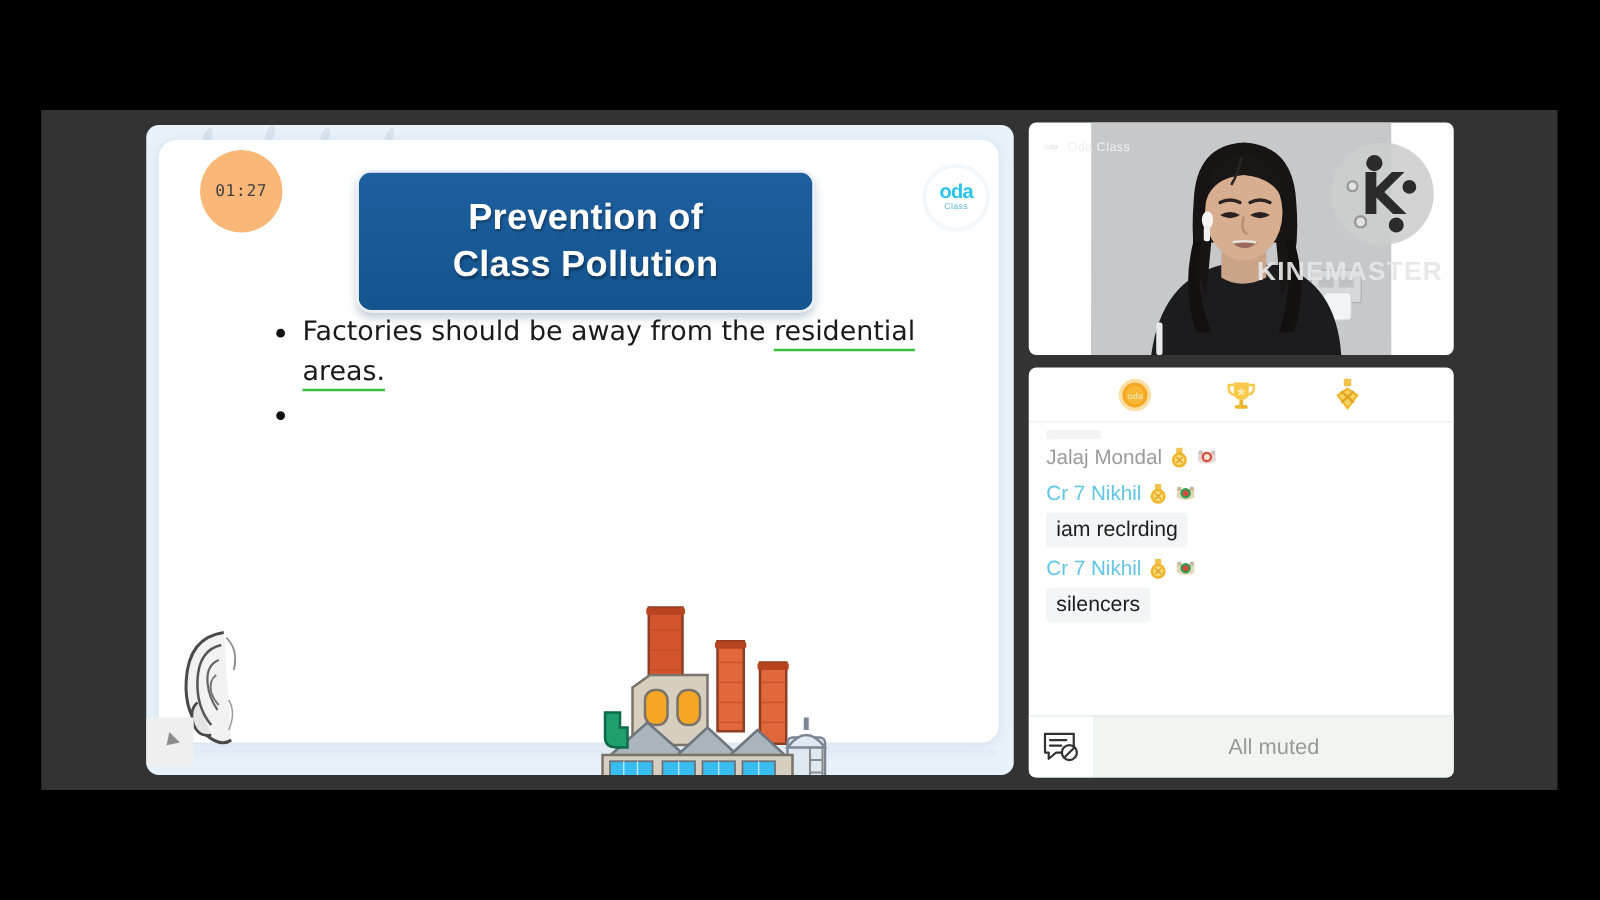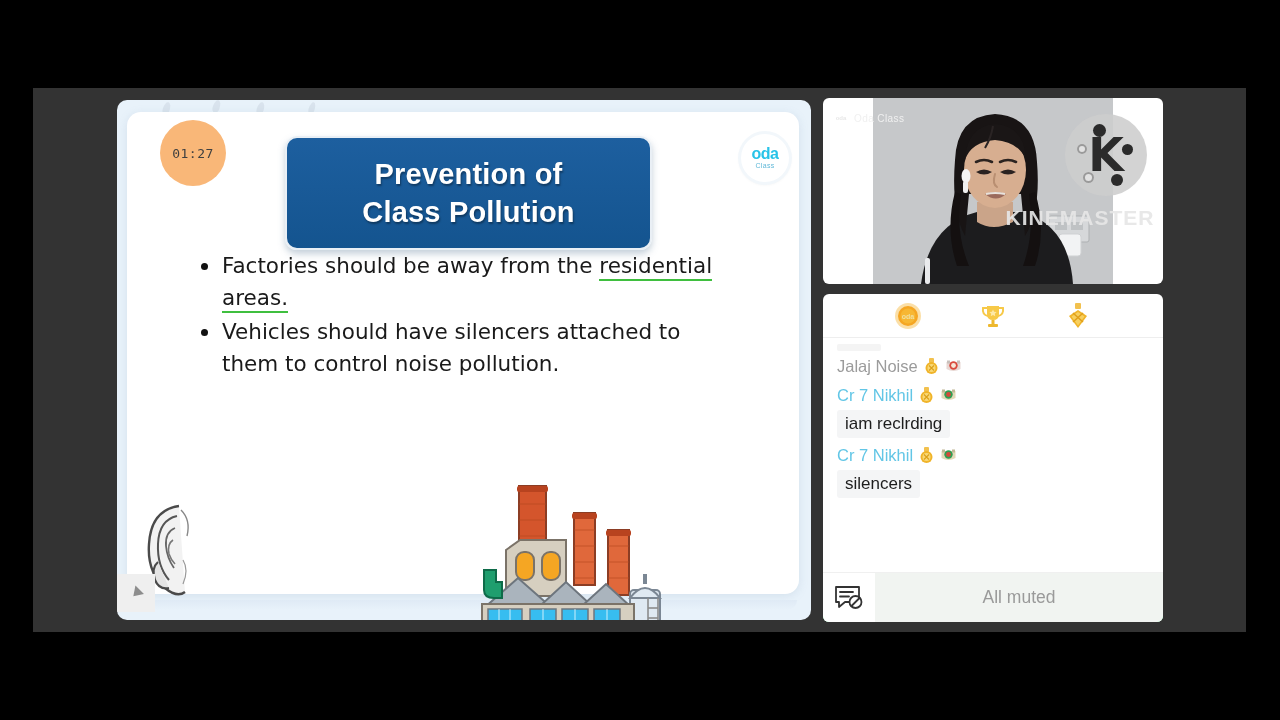--- a/index.html
+++ b/index.html
@@ -109,21 +109,21 @@
     letter-spacing: -.5px;
   }
   #slide-oda-logo .oda-sub {
     font-size: 7px; color: #5fb8d8;
     line-height: 9px; letter-spacing: .3px;
   }
 
   
   #bullet-list {
     position: absolute;
-    left: 84px; top: 150px;
+    left: 104px; top: 150px;
     width: 560px;
   }
   .bullet-row {
     display: flex;
     align-items: flex-start;
     margin-bottom: 2px;
   }
   .bullet-dot {
     flex: 0 0 auto;
     width: 7px; height: 7px;
@@ -364,21 +364,20 @@
 
     <div id="bullet-list">
 
       <div class="bullet-row">
         <span class="bullet-dot"></span>
         <span class="bullet-text"><span>Factories should be away from the </span><span class="underline-green">residential</span><br><span class="underline-green">areas.</span></span>
       </div>
 
       <div class="bullet-row">
         <span class="bullet-dot"></span>
-        <span class="bullet-text"><span>Vehicles should have silencers attached to</span><br><span>them to control noise pollution.</span></span>
       </div>
 
     </div>
 
     <svg id="factory" viewBox="0 0 225 190">
 
       <g stroke="#8c3d24" stroke-width="2">
         <rect x="57" y="8" width="27" height="96" fill="#d4552c"></rect>
         <rect x="112" y="35" width="21" height="72" fill="#e0683b"></rect>
         <rect x="146" y="52" width="21" height="65" fill="#e0683b"></rect>
@@ -597,21 +596,21 @@
       </div>
 
       <div id="chat-messages">
 
         <div class="chat-partial">
             <span class="stub"></span>
           </div>
 
         <div class="chat-entry">
           <div class="chat-author-row">
-            <span class="chat-author grey">Jalaj Noise</span>
+            <span class="chat-author grey">Jalaj Mondal</span>
             <svg class="badge-svg" viewBox="0 0 17 17">
               <rect x="6" y="0" width="5" height="5" rx="1" fill="#f2c14e"></rect>
               <circle cx="8.5" cy="10" r="6" fill="#f0b429"></circle>
               <circle cx="8.5" cy="10" r="4" fill="#f8d877"></circle>
               <path d="M6 7.5 L11 12.5 M11 7.5 L6 12.5" stroke="#dc9f18" stroke-width="1.1"></path>
             </svg>
             <svg class="badge-svg" viewBox="0 0 17 17">
               <path d="M1.5 4 H15.5 V11 Q8.5 15 1.5 11 Z" fill="#e8d8d4"></path>
               <circle cx="8.5" cy="7.5" r="4.2" fill="#d94a3d"></circle>
               <circle cx="8.5" cy="7.5" r="2.4" fill="#f7e7d8"></circle>

